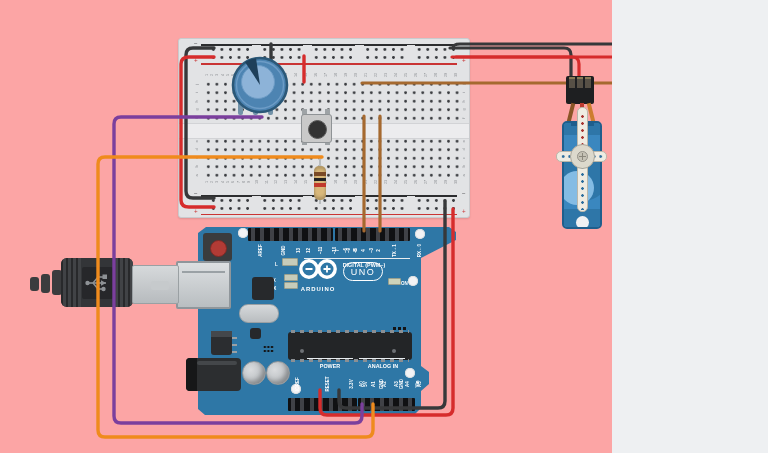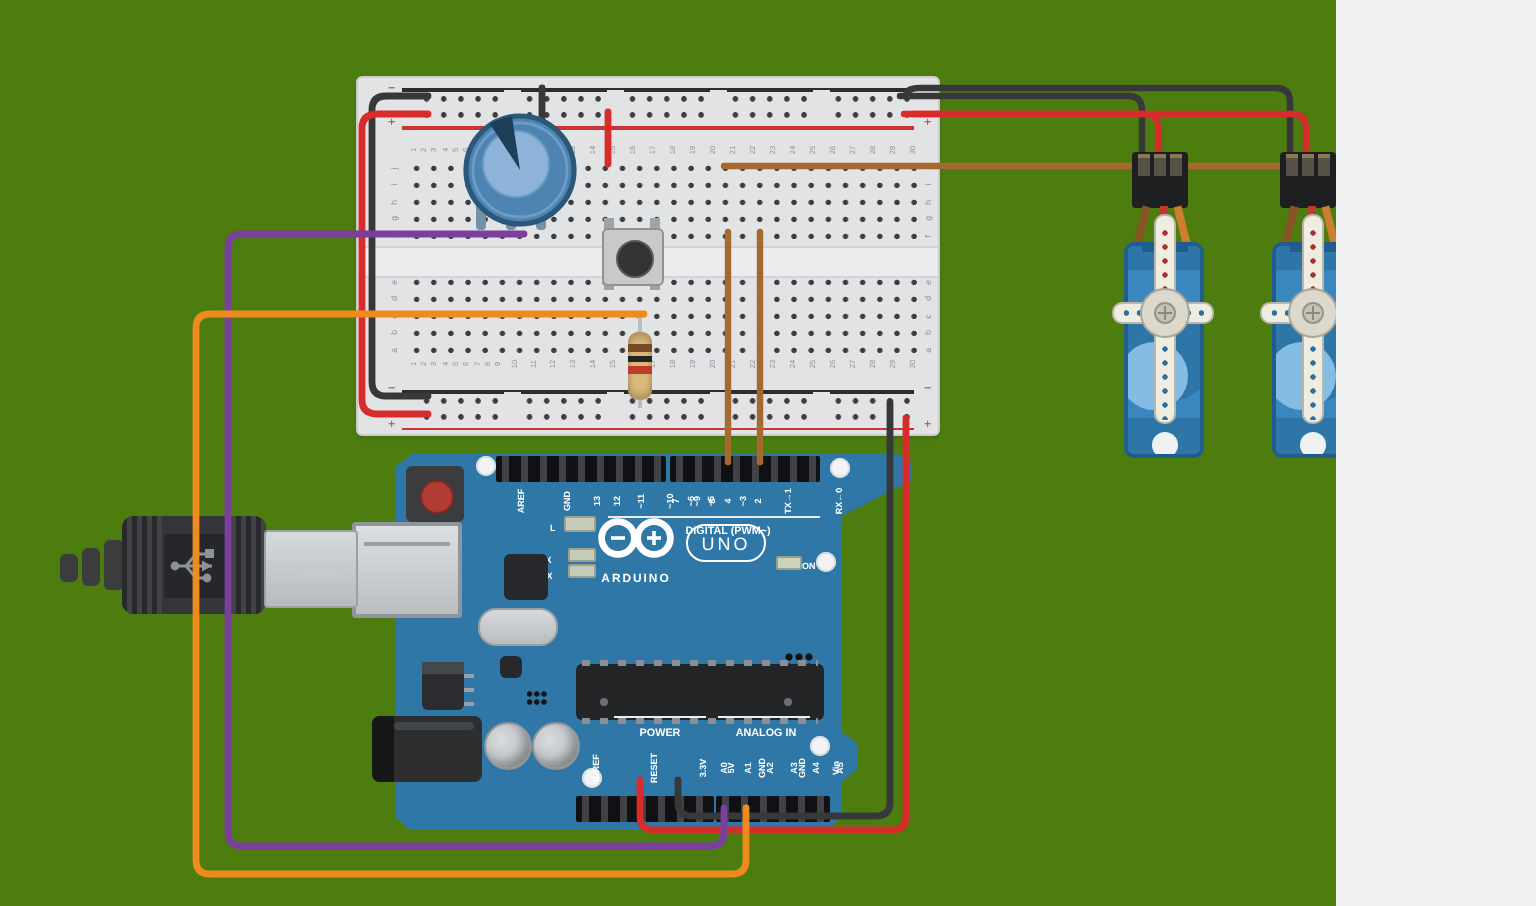--- a/index.html
+++ b/index.html
@@ -1,16 +1,16 @@
 <!DOCTYPE html>
 <html><head>
 <meta charset="utf-8">
 <style>
   html,body{margin:0;padding:0;background:#eef0f2;font-family:"Liberation Sans",sans-serif;}
-  #stage{position:relative;width:668px;height:453px;background:#4d7c0f;overflow:hidden;}
+  #stage{position:relative;width:612px;height:453px;background:#fca5a5;overflow:hidden;}
   .abs{position:absolute;}
   
   .bb{background:#e2e3e5;border:1px solid #c9cbce;border-radius:3px;box-shadow:0 1px 2px rgba(0,0,0,.12);}
   .railline-k{background:#2c2d2f;height:1.6px;}
   .railline-r{background:#c93434;height:1.6px;}
   .dotstrip{background-image:radial-gradient(circle at 4.3px 4.2px,#3b3d41 1.15px,rgba(0,0,0,0) 1.55px);background-size:8.59px 8.5px;}
   .railmask{background-image:repeating-linear-gradient(90deg,rgba(0,0,0,0) 0 42.95px,#e2e3e5 42.95px 51.54px);}
   .channel{background:#ececee;border-top:1px solid #d2d3d6;border-bottom:1px solid #d2d3d6;}
   .numrow{display:flex;}
   .numrow span{flex:1 0 0;text-align:center;color:#8d9094;font-size:9px;line-height:10px;transform:rotate(-90deg) scale(.42);transform-origin:center;}

